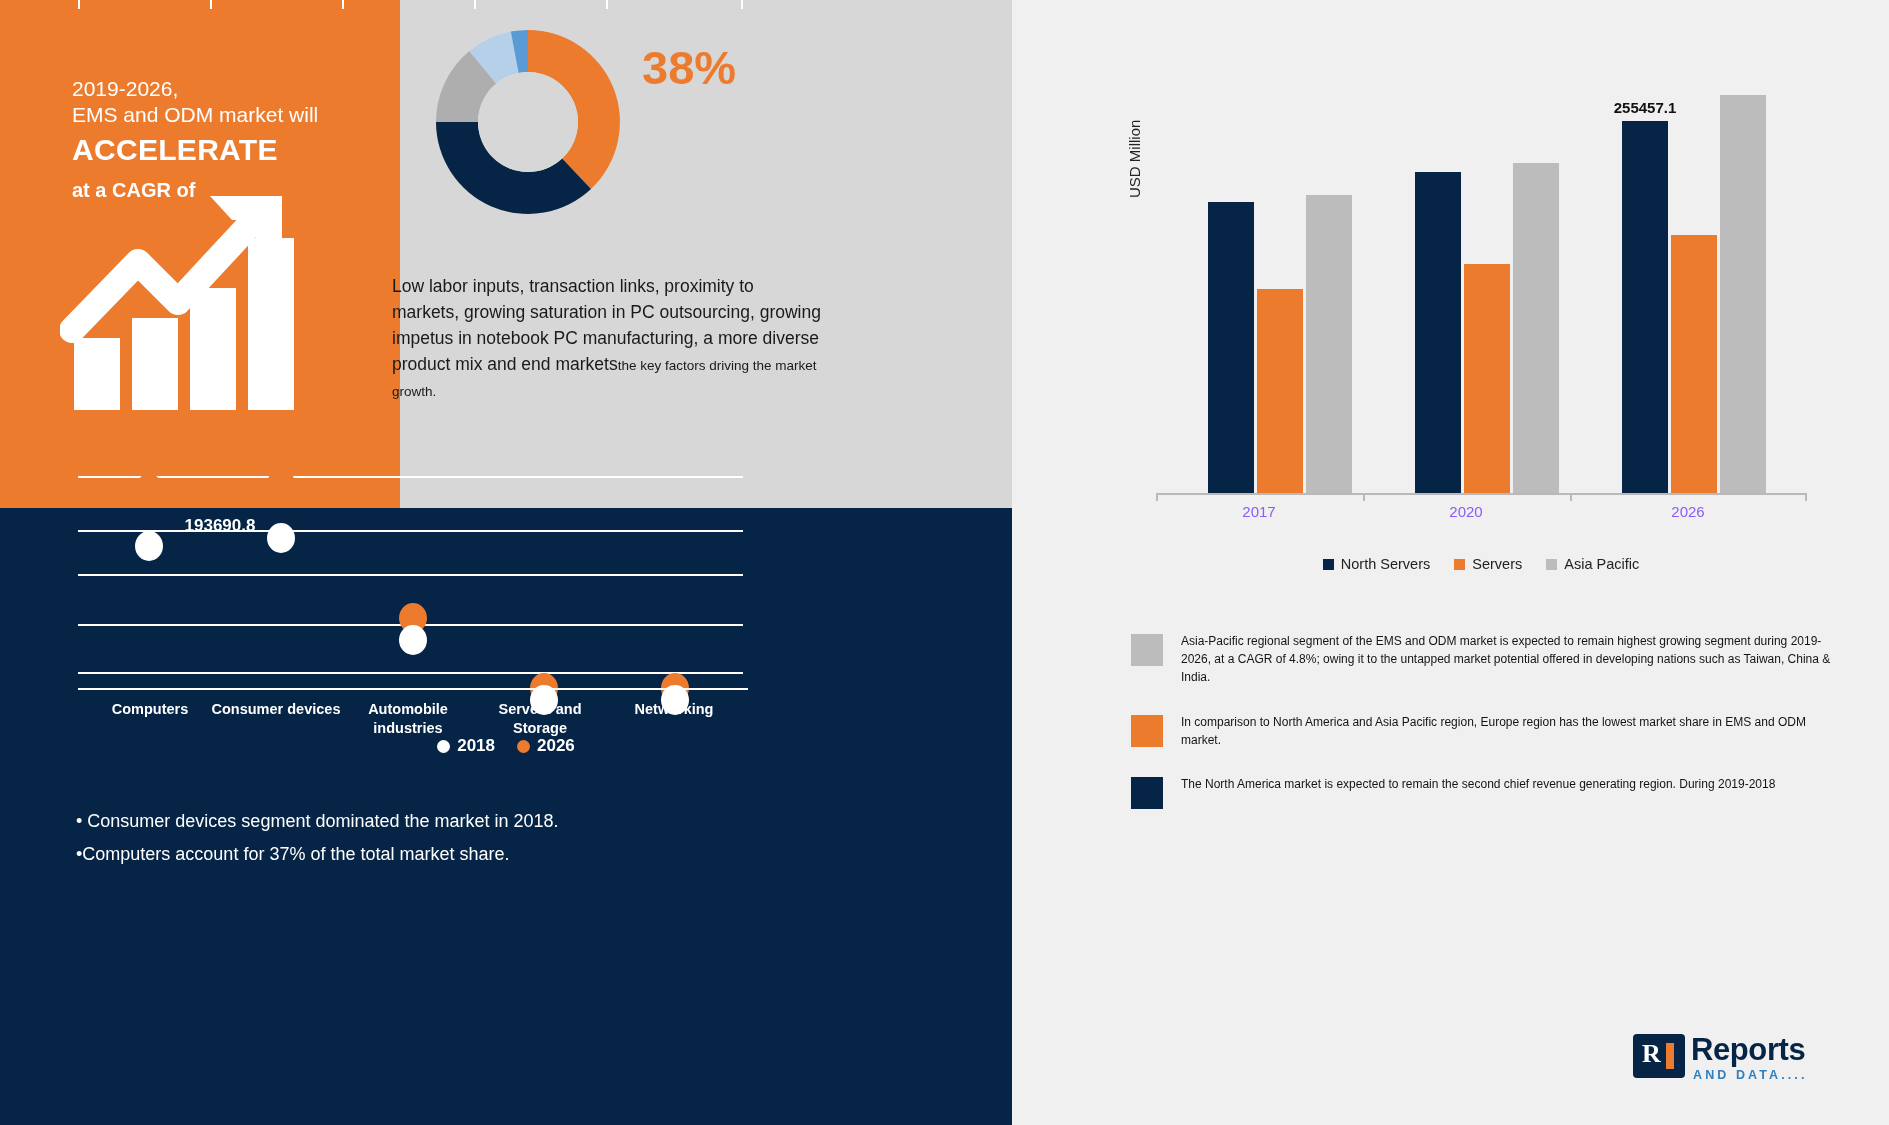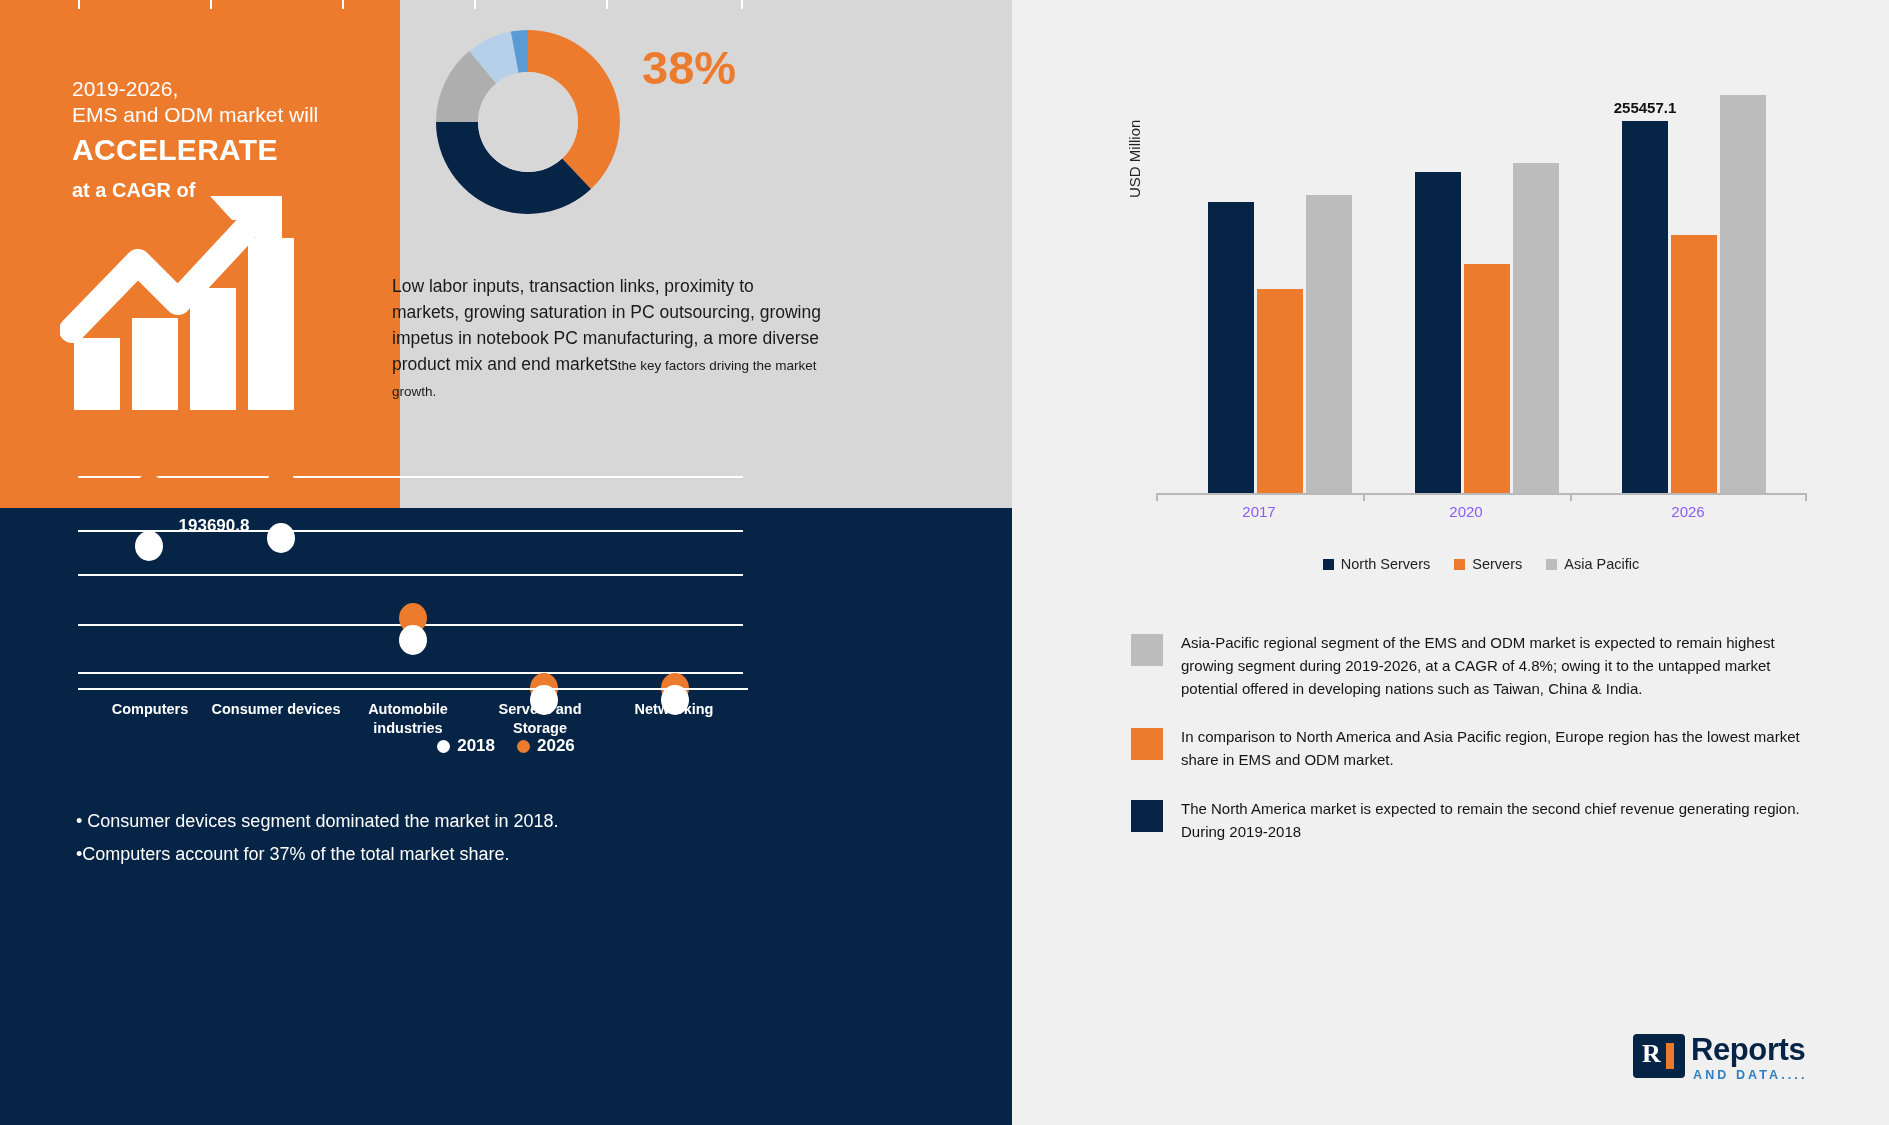--- a/index.html
+++ b/index.html
@@ -68,20 +68,21 @@
   }
   .dot-mark {
     position: absolute; width: 28px; height: 30px; border-radius: 50%;
     transform: translate(-50%, -50%);
   }
   .dot-2026 { background: #ec7b2e; }
   .dot-2018 { background: #ffffff; }
   .dot-value {
     position: absolute; color: #ffffff; font-size: 17px; font-weight: 700;
     transform: translateX(-50%);
+    margin-left: 6px;
   }
   .cat-axis { position: absolute; left: 78px; top: 688px; width: 670px; height: 2px; background: #ffffff; }
   .cat-tick { position: absolute; top: 0; width: 1.5px; height: 9px; background: #ffffff; }
   .cat-labels { position: absolute; left: 78px; top: 700px; width: 670px; height: 58px; }
   .cat-label {
     position: absolute; top: 0; text-align: center;
     color: #ffffff; font-size: 14.5px; font-weight: 700; line-height: 1.32;
     transform: translateX(-50%);
   }
   .dot-legend {
@@ -119,21 +120,21 @@
     position: absolute; left: 1156px; top: 556px; width: 650px;
     display: flex; justify-content: center; align-items: center; gap: 24px;
   }
   .bl-item { display: flex; align-items: center; gap: 7px; font-size: 14.5px; color: #222; }
   .bl-swatch { width: 11px; height: 11px; }
 
   
   .notes { position: absolute; left: 1131px; top: 632px; width: 700px; }
   .note { position: relative; display: flex; gap: 18px; margin-bottom: 26px; }
   .note-swatch { flex: 0 0 auto; width: 32px; height: 32px; margin-top: 2px; }
-  .note-text { font-size: 15px; line-height: 1.52; color: #141414; }
+  .note-text { font-size: 12px; line-height: 1.52; color: #141414; }
 
   
   .logo { position: absolute; left: 1633px; top: 1030px; width: 225px; height: 62px; }
   .logo-mark {
     position: absolute; left: 0; top: 4px; width: 52px; height: 44px;
     background: #062446; border-radius: 4px;
   }
   .logo-mark .r {
     position: absolute; left: 9px; top: 7px;
     color: #ffffff; font-size: 26px; font-weight: 700; line-height: 1;

